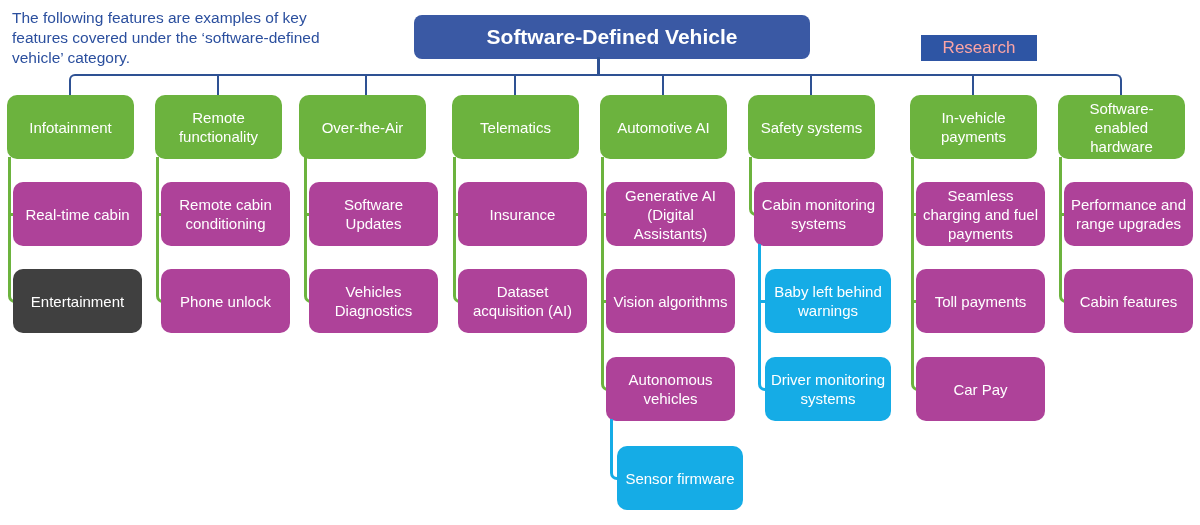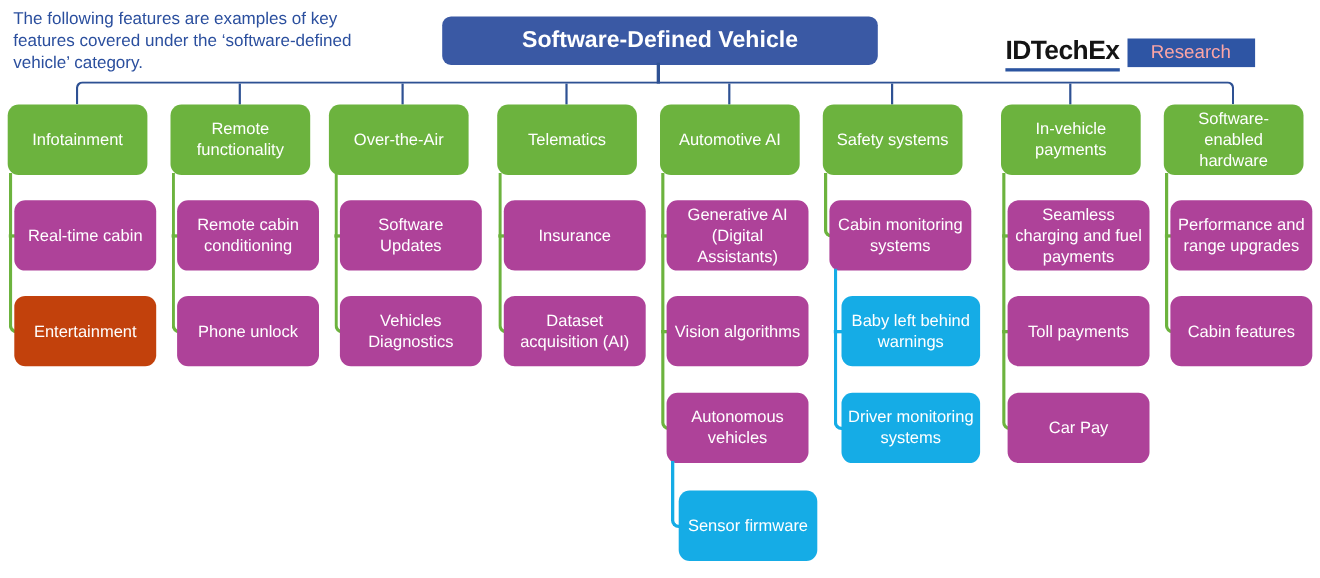--- a/index.html
+++ b/index.html
@@ -1,21 +1,21 @@
 <!DOCTYPE html>
 <html><head>
 <meta charset="utf-8">
 <style>
   html,body{margin:0;padding:0;background:#ffffff;}
   body{font-family:"Liberation Sans", sans-serif;}
   #stage{position:relative;width:1200px;height:525px;background:#fff;overflow:hidden;}
 
   #intro{position:absolute;left:12px;top:8px;width:330px;font-size:15.5px;line-height:20px;}
 
-  #title-box{position:absolute;left:402px;top:15px;width:396px;height:44px;border-radius:8px;
+  #title-box{position:absolute;left:414px;top:15px;width:396px;height:44px;border-radius:8px;
     display:flex;align-items:center;justify-content:center;color:#fff;font-size:21px;font-weight:bold;}
 
   #logo{position:absolute;left:914px;top:33px;display:flex;align-items:flex-start;}
   #logo-brand{font-size:24px;font-weight:bold;color:#141414;letter-spacing:-0.5px;padding-bottom:1px;}
   #logo-badge{margin-left:7px;width:116px;height:26px;margin-top:2px;display:flex;align-items:center;justify-content:center;
     color:#fca5a5;font-size:17px;}
 
   .node{position:absolute;border-radius:10px;color:#fff;display:flex;align-items:center;justify-content:center;
     text-align:center;font-size:15px;line-height:19px;padding:2px 5px;box-sizing:border-box;}
   .conn{position:absolute;box-sizing:border-box;}
@@ -24,41 +24,40 @@
 <body>
 
 <div id="stage">
   <div id="intro" style="color: rgb(43, 79, 158);">The following features are examples of key features covered under the ‘software-defined vehicle’ category.</div>
 
   <div id="title-box" class="node-root" style="background: rgb(58, 89, 164);">
     <span>Software-Defined Vehicle</span>
   </div>
 
   <div id="logo">
-    <span id="logo-brand" style="border-bottom: 3px solid rgb(43, 84, 160);">IDTechEx</span>
     <span id="logo-badge" style="background: rgb(46, 85, 164);">Research</span>
   </div>
 
 <div class="conn" style="left: 597px; top: 57px; width: 2.5px; height: 19px; background: rgb(46, 81, 147);"></div>
     <div class="conn" style="left: 68.5px; top: 74px; width: 1053px; height: 21px; border-top: 2.5px solid rgb(46, 81, 147); border-left: 2.5px solid rgb(46, 81, 147); border-right: 2.5px solid rgb(46, 81, 147); border-radius: 6px 6px 0px 0px;"></div>
     <div class="conn" style="left: 216.5px; top: 76px; width: 2.5px; height: 19px; background: rgb(46, 81, 147);"></div>
     <div class="conn" style="left: 364.5px; top: 76px; width: 2.5px; height: 19px; background: rgb(46, 81, 147);"></div>
     <div class="conn" style="left: 513.5px; top: 76px; width: 2.5px; height: 19px; background: rgb(46, 81, 147);"></div>
     <div class="conn" style="left: 661.5px; top: 76px; width: 2.5px; height: 19px; background: rgb(46, 81, 147);"></div>
     <div class="conn" style="left: 809.5px; top: 76px; width: 2.5px; height: 19px; background: rgb(46, 81, 147);"></div>
     <div class="conn" style="left: 971.5px; top: 76px; width: 2.5px; height: 19px; background: rgb(46, 81, 147);"></div>
     <div class="node" style="left: 7px; top: 95px; width: 127px; height: 64px; background: rgb(108, 179, 62);">
       <span>Infotainment</span>
     </div>
     <div class="conn" style="left: 8px; top: 157px; width: 7px; height: 145.5px; border-left: 3px solid rgb(108, 179, 62); border-bottom: 3px solid rgb(108, 179, 62); border-bottom-left-radius: 7px;"></div>
     <div class="conn" style="left: 8px; top: 212.5px; width: 7px; height: 3px; background: rgb(108, 179, 62);"></div>
     <div class="node" style="left: 13px; top: 182px; width: 129px; height: 64px; background: rgb(174, 66, 153);">
       <span>Real-time cabin</span>
     </div>
-    <div class="node" style="left: 13px; top: 269px; width: 129px; height: 64px; background: #c2410c;">
+    <div class="node" style="left: 13px; top: 269px; width: 129px; height: 64px; background: #404040;">
       <span>Entertainment</span>
     </div>
     <div class="node" style="left: 155px; top: 95px; width: 127px; height: 64px; background: rgb(108, 179, 62);">
       <span>Remote functionality</span>
     </div>
     <div class="conn" style="left: 156px; top: 157px; width: 7px; height: 145.5px; border-left: 3px solid rgb(108, 179, 62); border-bottom: 3px solid rgb(108, 179, 62); border-bottom-left-radius: 7px;"></div>
     <div class="conn" style="left: 156px; top: 212.5px; width: 7px; height: 3px; background: rgb(108, 179, 62);"></div>
     <div class="node" style="left: 161px; top: 182px; width: 129px; height: 64px; background: rgb(174, 66, 153); justify-content: center;">
       <span>Remote cabin conditioning</span>
     </div>

